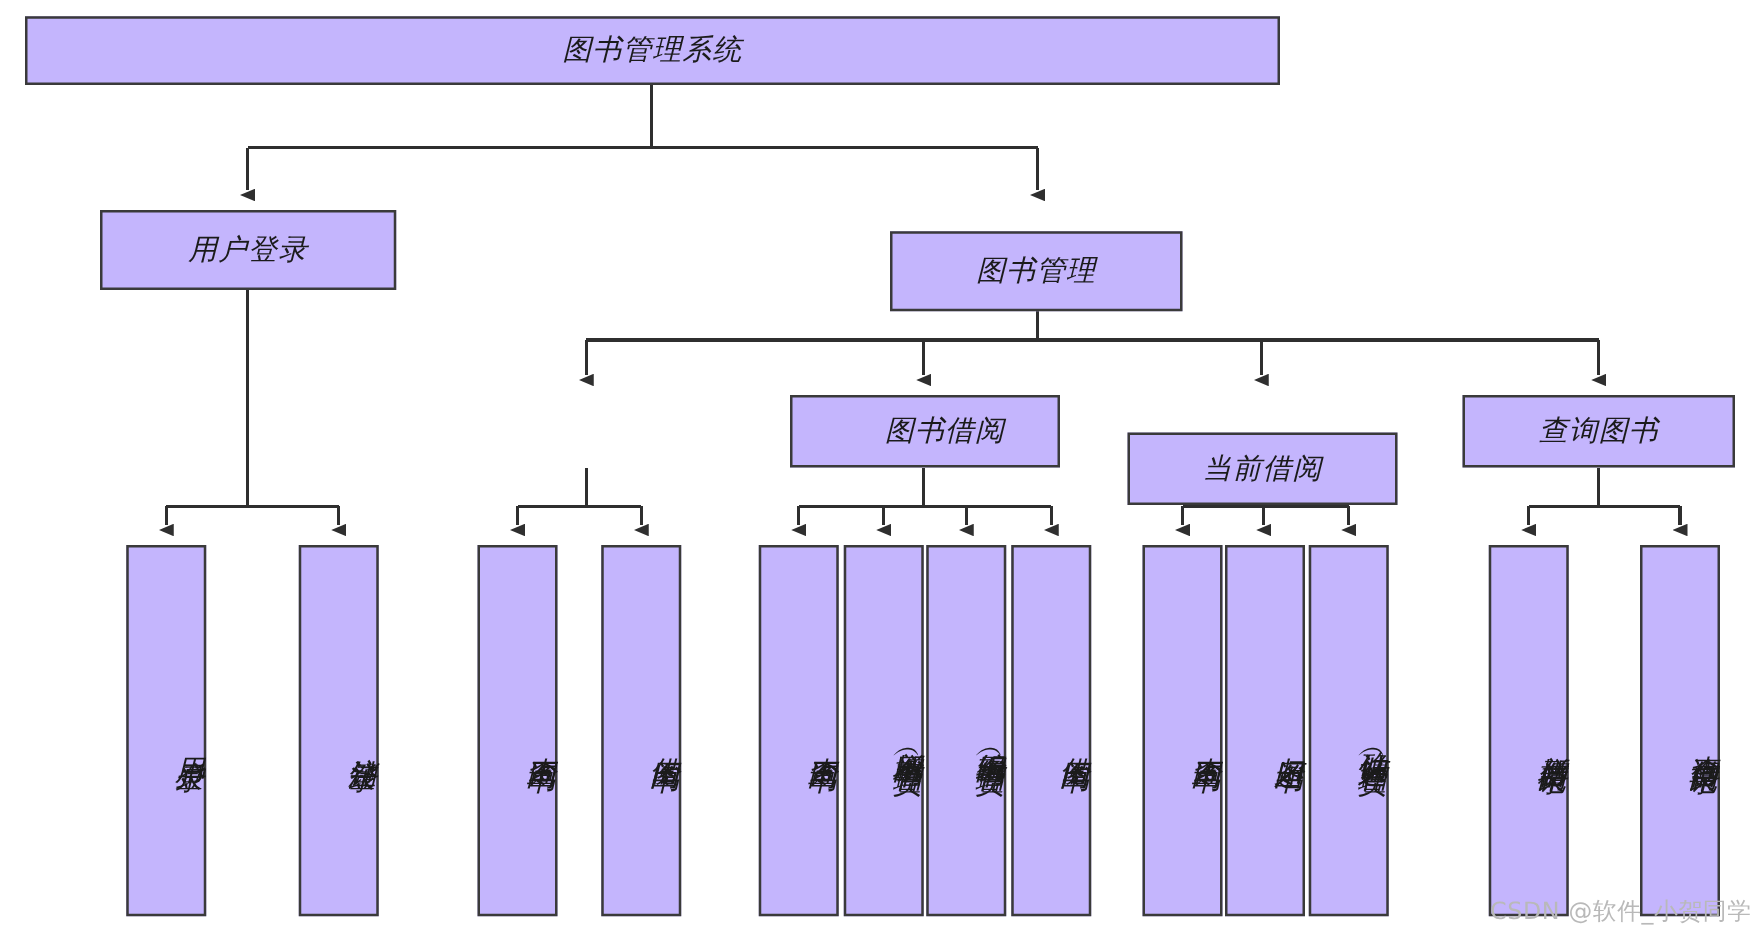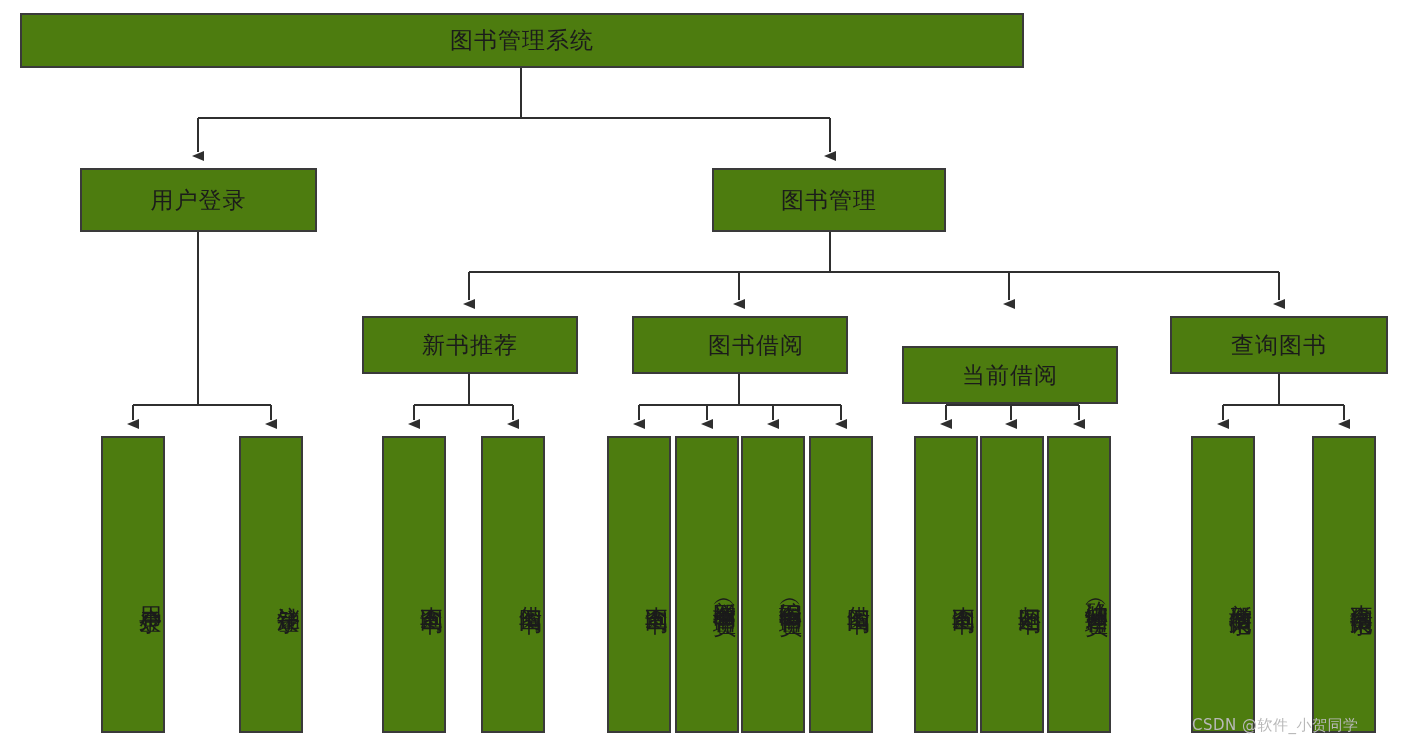--- a/index.html
+++ b/index.html
@@ -22,27 +22,28 @@
     position: absolute;
     left: 0;
     top: 0;
     width: 1405px;
     height: 747px;
   }
   .node {
     position: absolute;
     box-sizing: border-box;
     border: 2px solid #3a3a3a;
-    background: #4d7c0f;
+    background: #c4b5fd;
     color: #1b1b1b;
     display: flex;
     align-items: center;
     justify-content: center;
     text-align: center;
     line-height: 1.06;
+    font-style: italic;
   }
   .node.horiz {
     font-size: 23px;
     letter-spacing: 1px;
   }
   .node.vert {
     writing-mode: vertical-rl;
     text-orientation: upright;
     font-size: 23px;
     letter-spacing: 2px;
@@ -51,21 +52,21 @@
     justify-content: center;
   }
   .node .label {
     display: block;
     white-space: nowrap;
   }
   #watermark {
     position: absolute;
     left: 1192px;
     top: 716px;
-    font-size: 15px;
+    font-size: 19px;
     color: #b9b9b9;
     white-space: nowrap;
     letter-spacing: 0.5px;
     pointer-events: none;
   }
 </style>
 </head>
 <body>
 
 <div id="canvas">
@@ -123,27 +124,24 @@
     </g>
   </svg>
 
   <div class="node horiz" style="left:20px; top:13px; width:1004px; height:55px;">
     <span class="label">图书管理系统</span>
   </div>
 
   <div class="node horiz" style="left:80px; top:168px; width:237px; height:64px;">
     <span class="label">用户登录</span>
   </div>
-  <div class="node horiz" style="left:712px; top:168px; width:234px; height:64px;">
+  <div class="node horiz" style="left:712px; top:185px; width:234px; height:64px;">
     <span class="label">图书管理</span>
   </div>
 
-  <div class="node horiz" style="left:362px; top:316px; width:216px; height:58px;">
-    <span class="label">新书推荐</span>
-  </div>
   <div class="node horiz" style="left:632px; top:316px; width:216px; height:58px;padding-left:32px;">
     <span class="label">图书借阅</span>
   </div>
   <div class="node horiz" style="left:902px; top:316px; width:216px; height:58px;margin-top:30px;">
     <span class="label">当前借阅</span>
   </div>
   <div class="node horiz" style="left:1170px; top:316px; width:218px; height:58px;">
     <span class="label">查询图书</span>
   </div>
 

